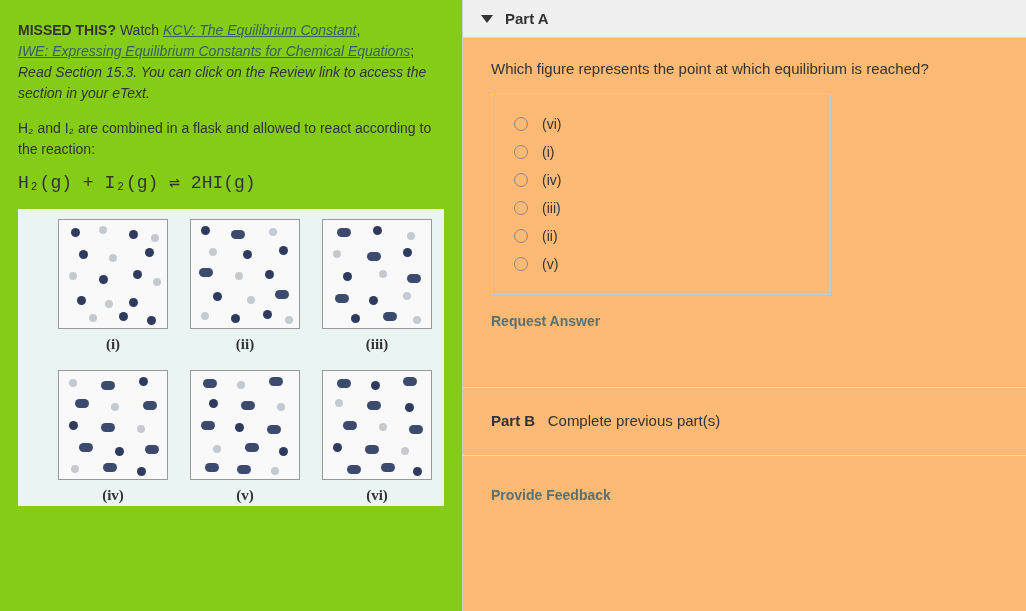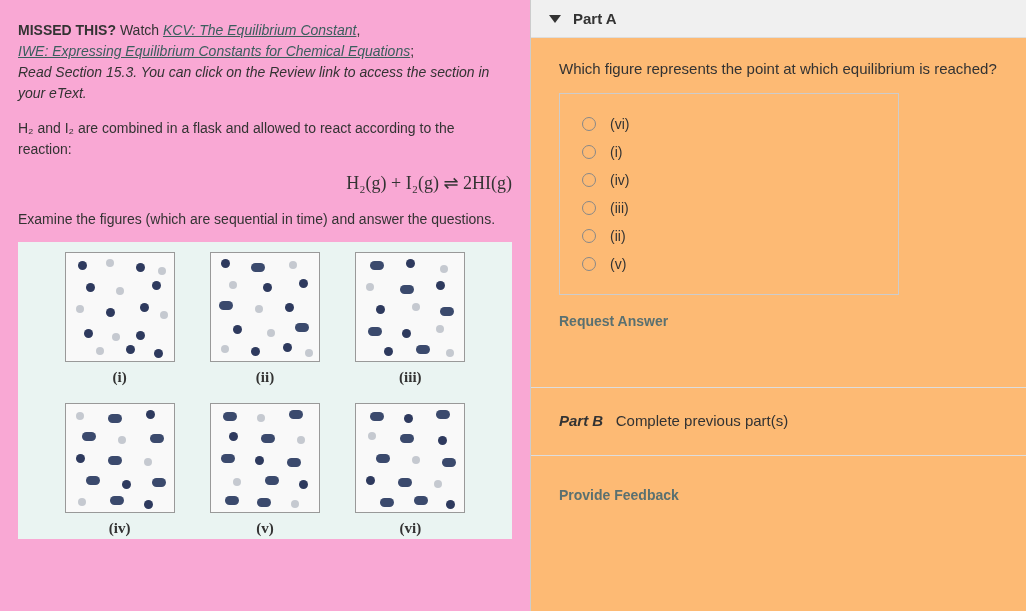--- a/index.html
+++ b/index.html
@@ -6,33 +6,33 @@
   body {
     font-family: Arial, Helvetica, sans-serif;
     background: #f5f5f5;
     width: 1026px;
     height: 611px;
     display: flex;
     overflow: hidden;
     color: #333;
   }
   .left-panel {
-    width: 530px;
+    width: 462px;
     padding: 20px 18px;
-    background: #f9a8d4;
+    background: #84cc16;
     font-size: 14px;
     line-height: 1.5;
   }
   .left-panel .intro { margin-bottom: 14px; }
   .left-panel .intro strong { font-weight: 700; }
   .left-panel .intro a { color: #3b5e5e; text-decoration: underline; font-style: italic; }
   .left-panel .reaction-desc { margin-bottom: 10px; }
   .left-panel .equation {
-    text-align: right;
-    font-family: Liberation Serif, serif;
+    text-align: left;
+    font-family: Liberation Mono, monospace;
     font-size: 18px;
     margin: 8px 0 12px 0;
   }
   .left-panel .examine { margin-bottom: 12px; }
   .figure-grid {
     display: grid;
     grid-template-columns: repeat(3, 1fr);
     gap: 14px 22px;
     justify-items: center;
     padding: 10px 40px 0 40px;
@@ -107,37 +107,36 @@
     cursor: pointer;
   }
   .link-action {
     color: #5a7070;
     font-weight: 700;
     font-size: 14px;
     cursor: pointer;
   }
   .divider { border-top: 1px solid #ddd; margin: 10px 0 20px 0; }
   .part-b { font-size: 15px; padding: 4px 28px 16px 28px; }
-  .part-b strong { font-weight: 700; font-style: italic; }
+  .part-b strong { font-weight: 700; }
   .feedback { padding: 10px 28px; }
 </style>
 </head>
 <body>
 
 <div class="left-panel">
   <div class="intro">
     <strong>MISSED THIS?</strong>
     <span>Watch</span>
     <a href="#">KCV: The Equilibrium Constant</a>,<br>
     <a href="#">IWE: Expressing Equilibrium Constants for Chemical Equations</a>;<br>
     <em style="font-style:italic;">Read Section 15.3. You can click on the Review link to access the section in your eText.</em>
   </div>
   <div class="reaction-desc">H₂ and I₂ are combined in a flask and allowed to react according to the reaction:</div>
   <div class="equation">H₂(g) + I₂(g) ⇌ 2HI(g)</div>
-  <div class="examine">Examine the figures (which are sequential in time) and answer the questions.</div>
 
   <div class="figure-grid">
     <div class="figure-cell">
       <div class="tile">
         <span class="dot d-dark" style="top:8px;left:12px"></span>
           <span class="dot d-light" style="top:6px;left:40px"></span>
           <span class="dot d-dark" style="top:10px;left:70px"></span>
           <span class="dot d-light" style="top:14px;left:92px"></span>
         <span class="dot d-dark" style="top:30px;left:20px"></span>
           <span class="dot d-light" style="top:34px;left:50px"></span>

